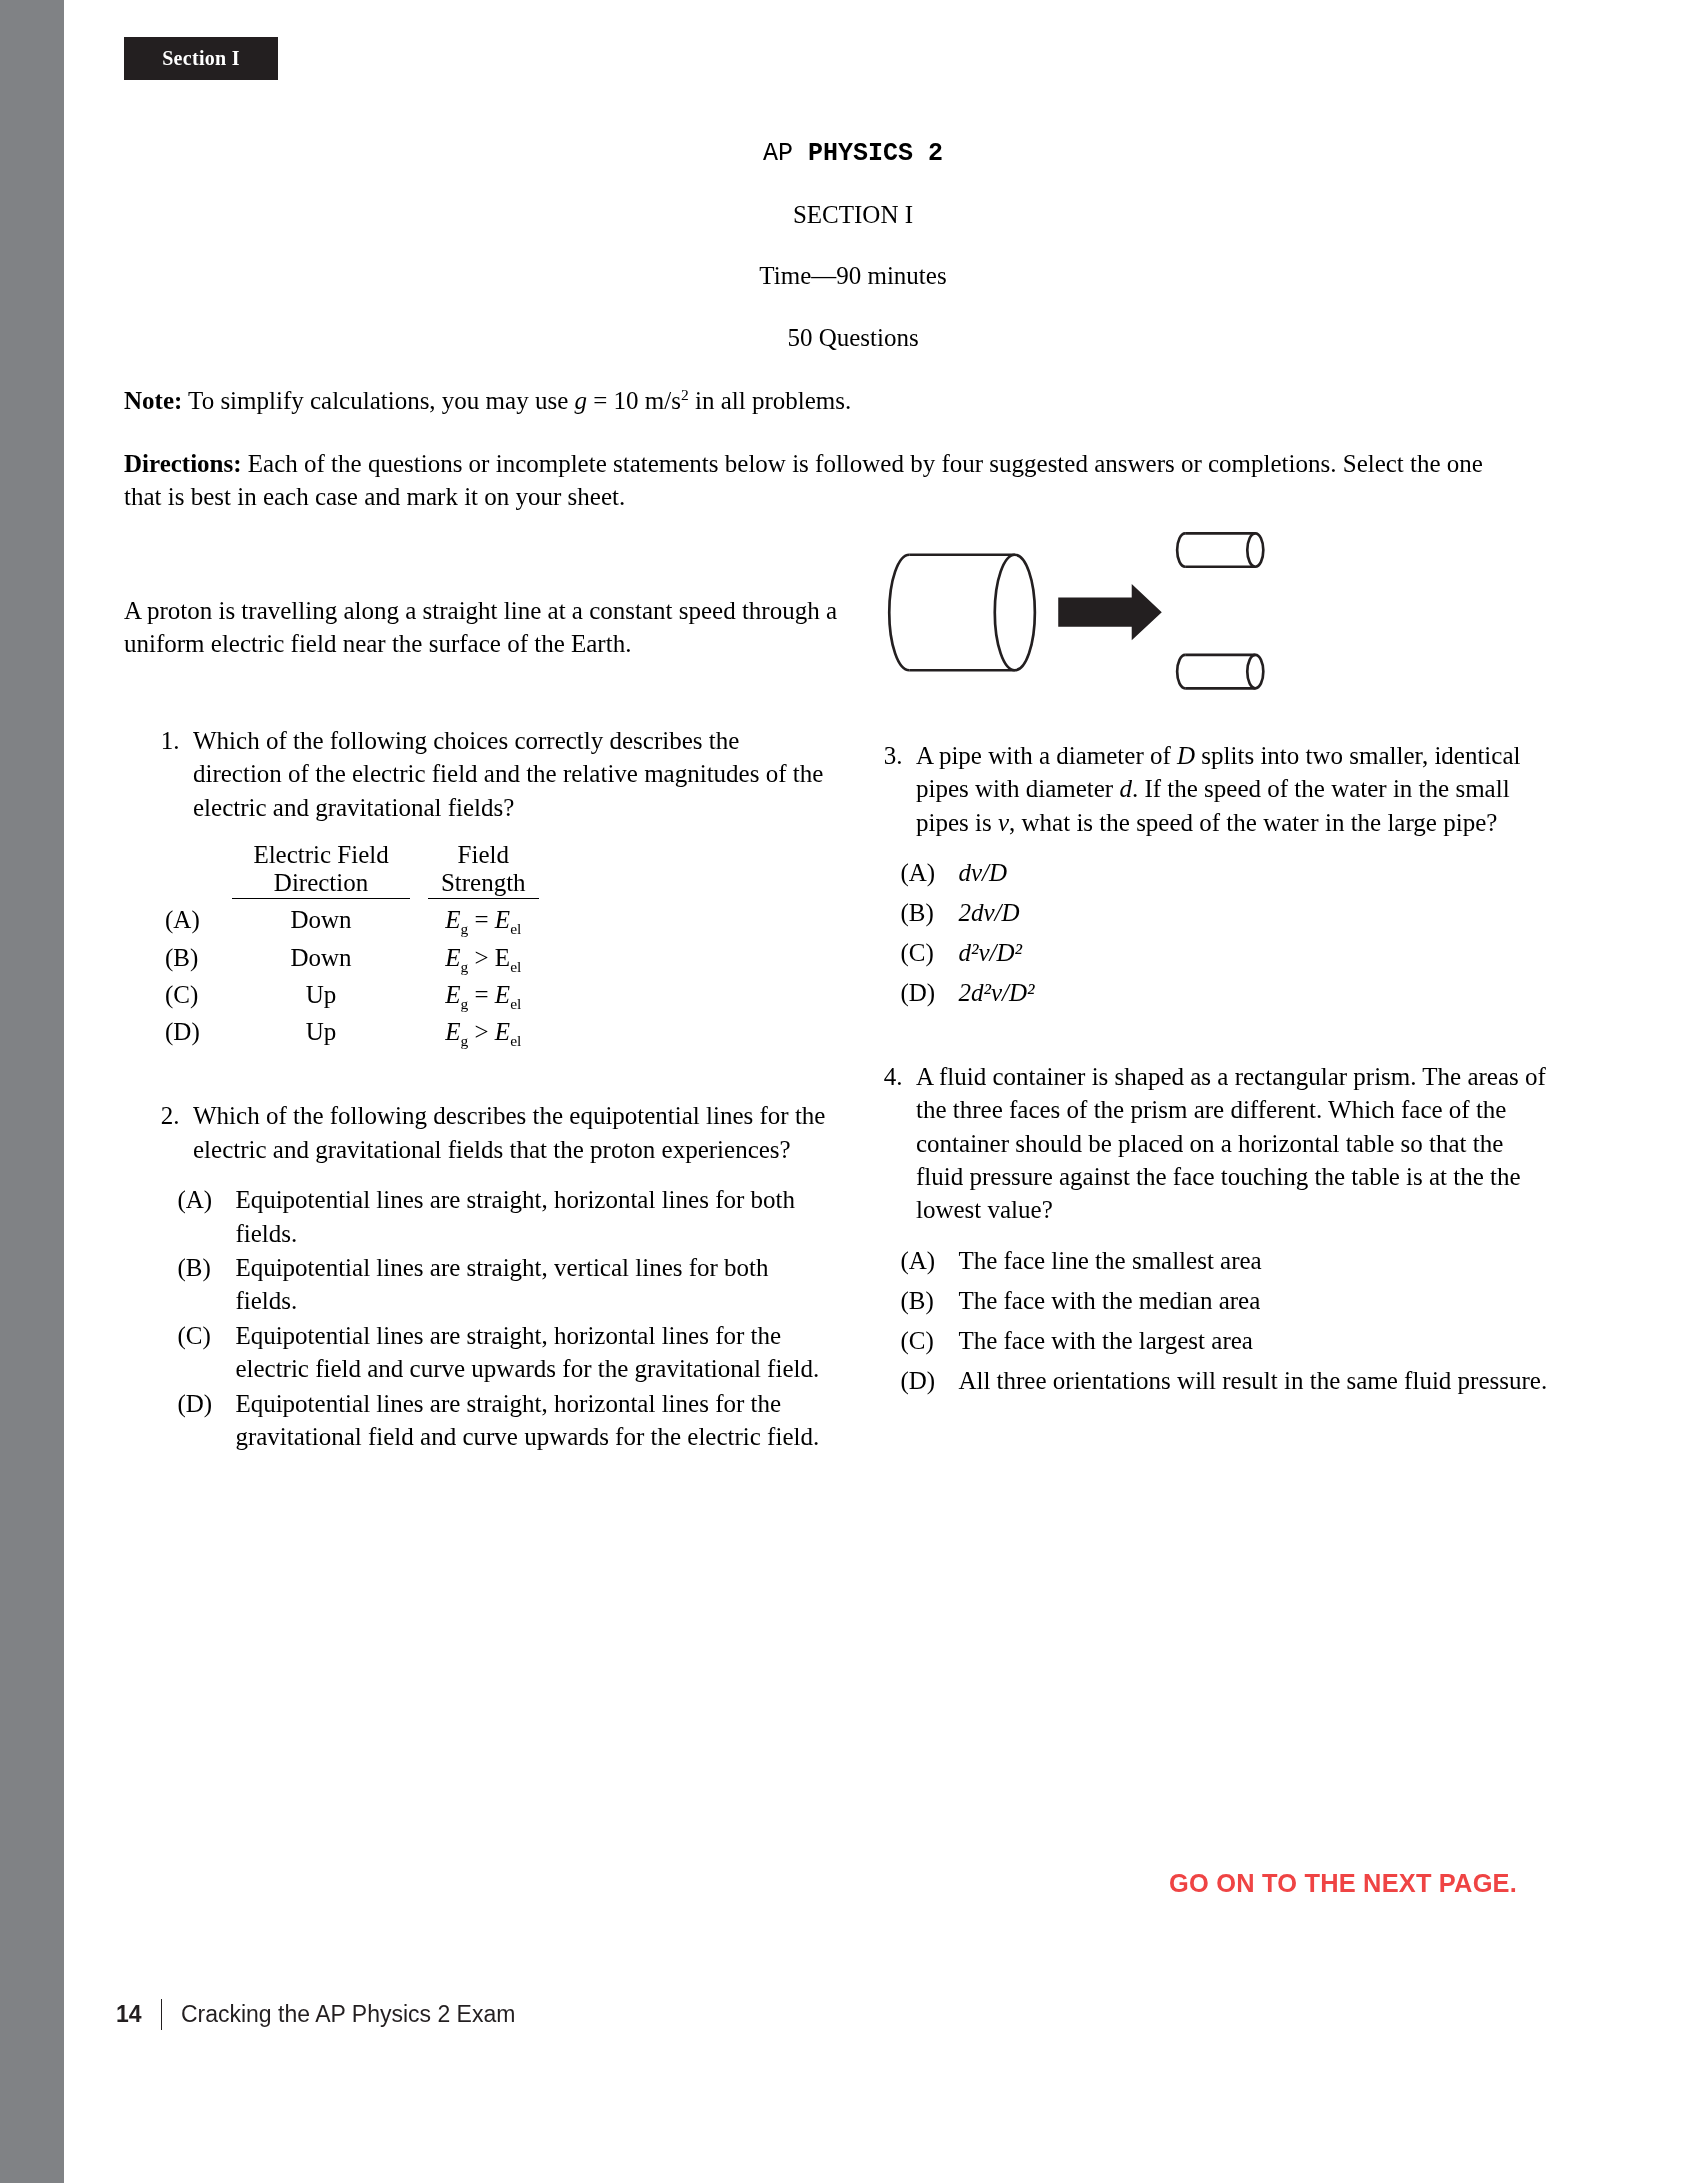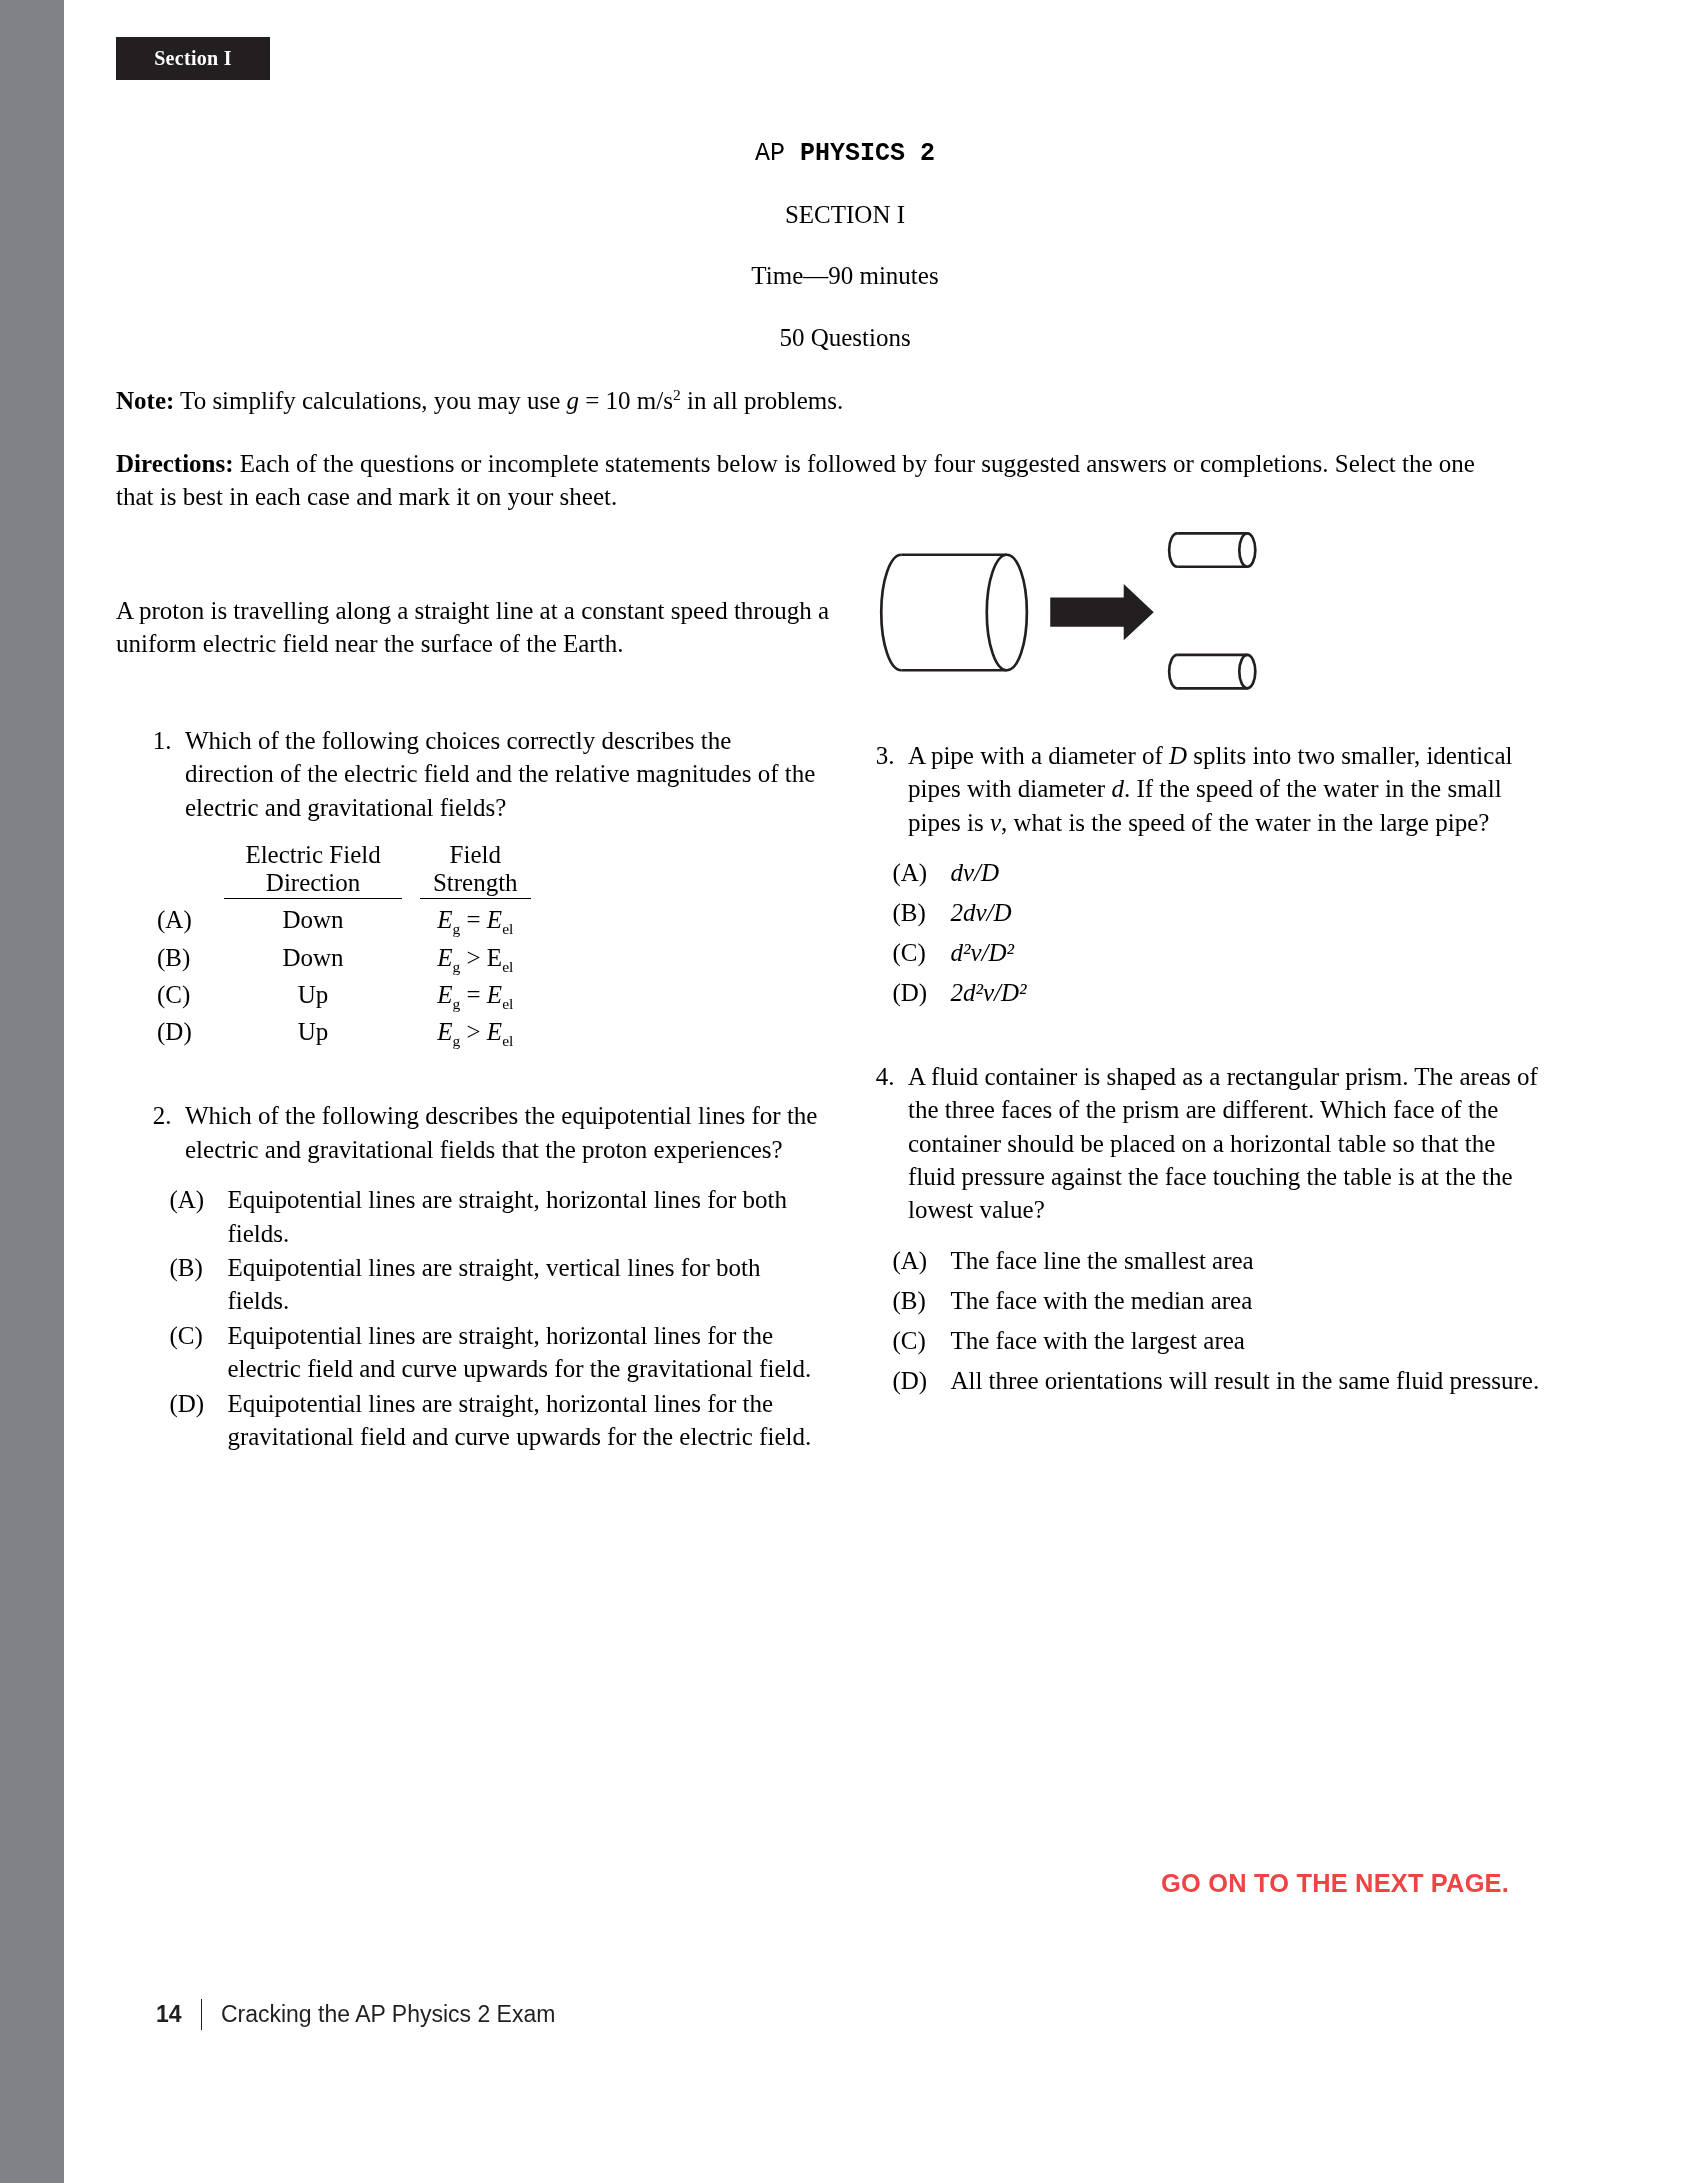--- a/index.html
+++ b/index.html
@@ -33,21 +33,21 @@
     font-size: 20px;
     display: flex;
     align-items: center;
     justify-content: center;
     letter-spacing: 0.3px;
   }
 
   
   #page {
     position: absolute;
-    left: 4px; top: 0;
+    left: 12px; top: 0;
     width: 1610px; height: 2183px;
   }
 
   .centered-line {
     position: absolute;
     left: 0;
     width: 1682px;
     text-align: center;
     font-size: 25px;
   }
@@ -134,21 +134,20 @@
     color: #ef4444;
     letter-spacing: 0.2px;
   }
   #footer {
     position: absolute;
     left: 104px; top: 1999px;
     display: flex;
     align-items: center;
     font-family: "Liberation Sans", sans-serif;
     color: #231f20;
-    margin-left: 48px;
   }
   #footer .pg { font-weight: bold; font-size: 23px; }
   #footer .rule {
     width: 1.3px; height: 31px;
     background: #231f20;
     margin: 0 19px;
   }
   #footer .bk { font-size: 23px; }
 </style>
 </head>

